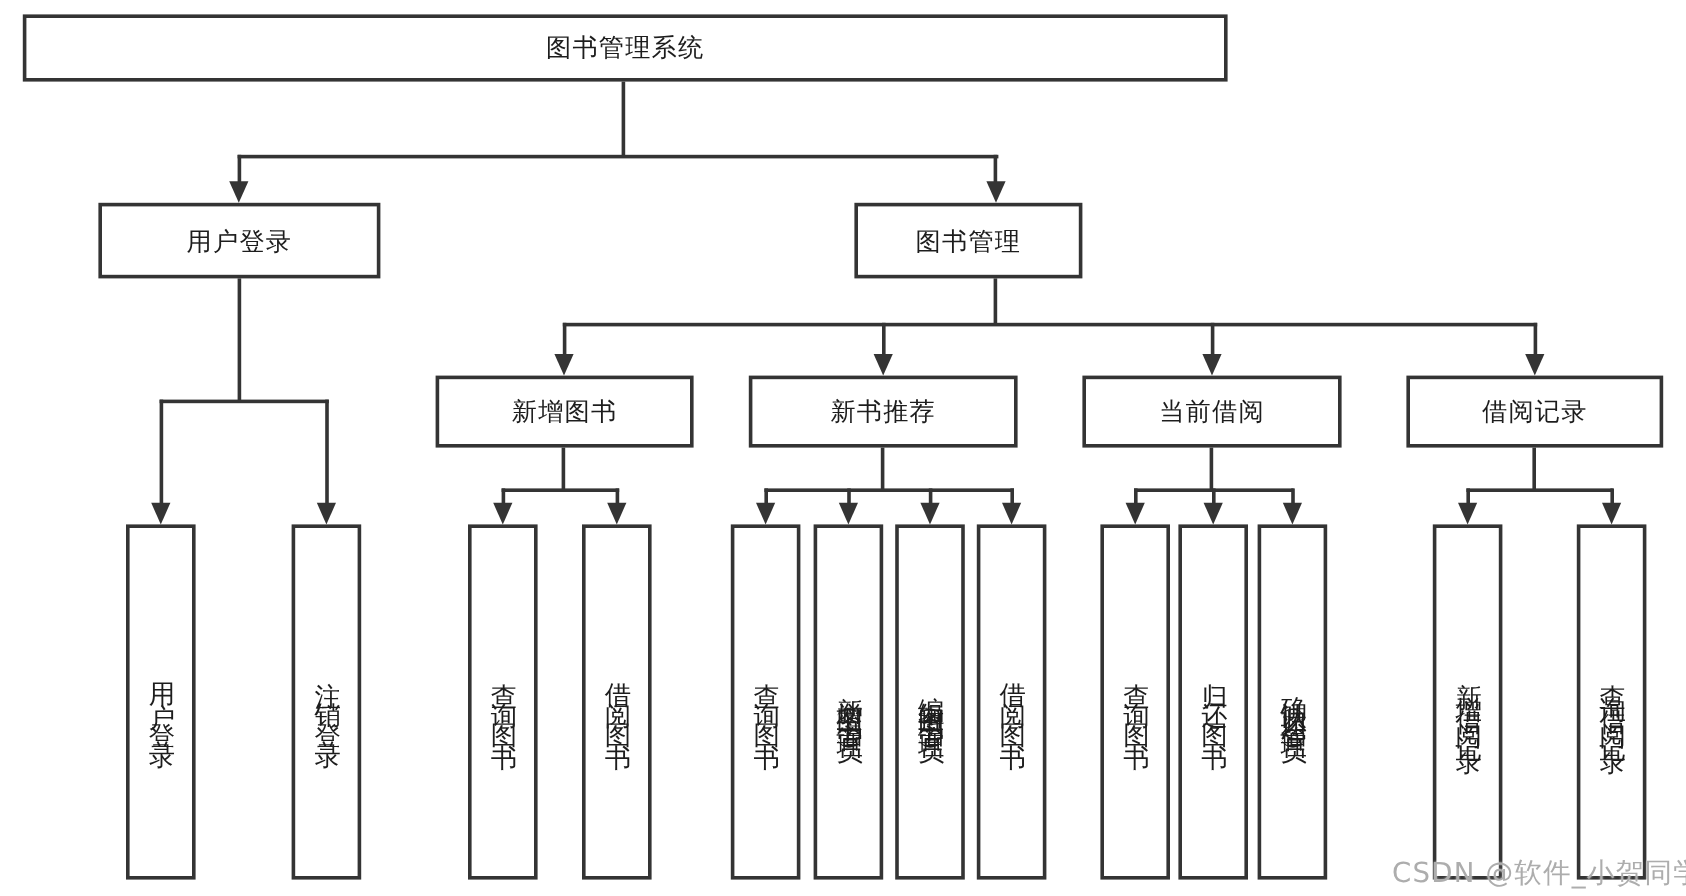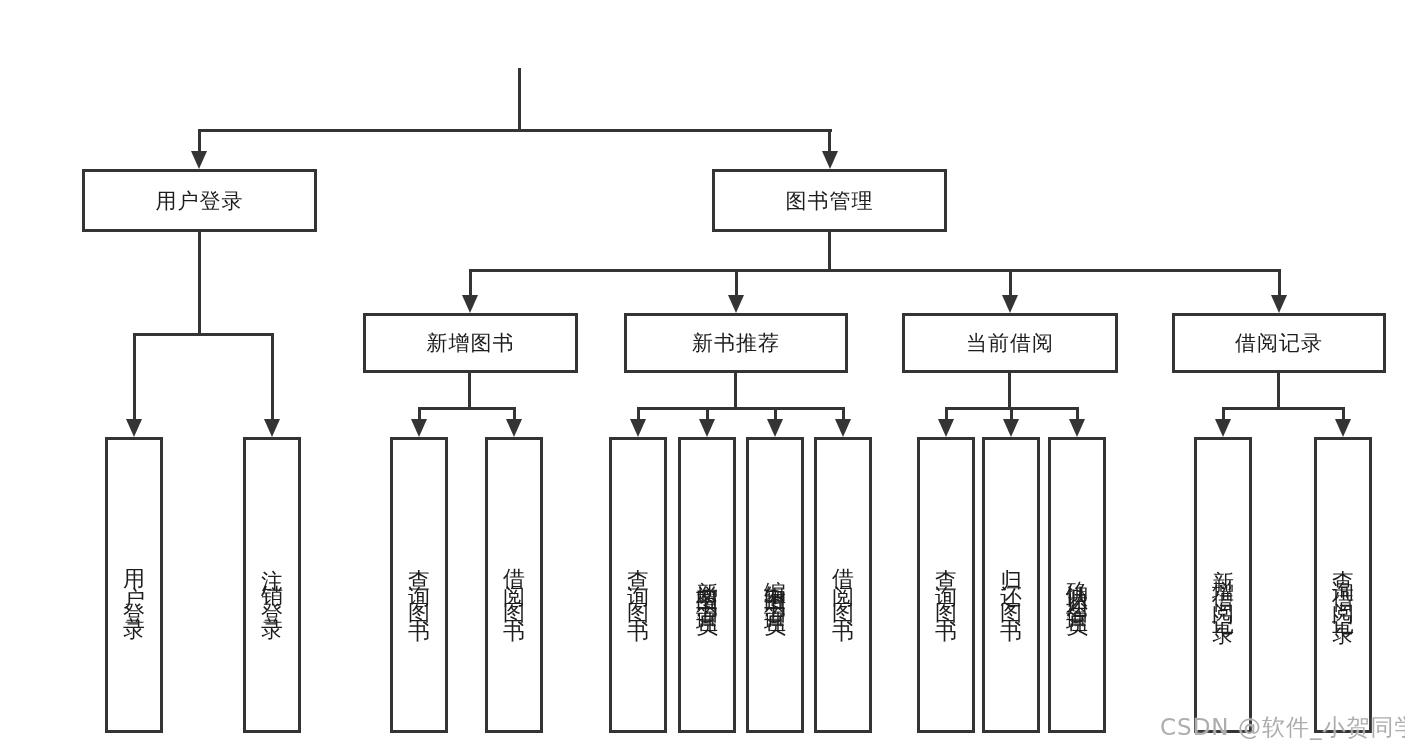--- a/index.html
+++ b/index.html
@@ -38,25 +38,28 @@
     position:absolute;left:1160px;top:712px;font-size:23px;
     color:var(--wm);letter-spacing:1px;white-space:nowrap;
     text-shadow:0 0 2px rgba(255,255,255,.8);
   }
 </style>
 </head>
 <body>
 
 <div class="canvas">
 
+  <div class="box" style="left:19px;top:12px;width:1004px;height:56px;">
+    <span>图书管理系统</span>
+  </div>
 
   <div class="box" style="left:82px;top:169px;width:235px;height:63px;">
     <span>用户登录</span>
   </div>
-  <div class="box" style="left:712px;top:169px;width:235px;height:63px;">
+  <div class="box" style="left:712px;top:169px;width:190px;height:63px;">
     <span>图书管理</span>
   </div>
 
   <div class="box" style="left:363px;top:313px;width:215px;height:60px;">
     <span>新增图书</span>
   </div>
   <div class="box" style="left:624px;top:313px;width:224px;height:60px;">
     <span>新书推荐</span>
   </div>
   <div class="box" style="left:902px;top:313px;width:216px;height:60px;">

